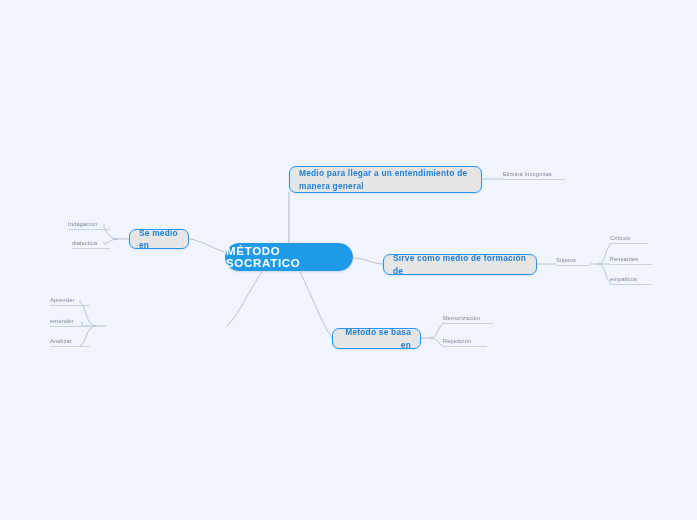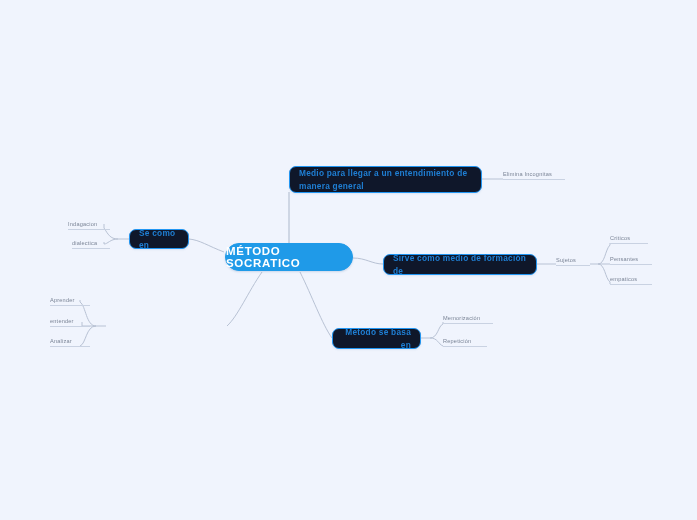--- a/index.html
+++ b/index.html
@@ -42,21 +42,21 @@
     font-size: 11.5px;
     letter-spacing: 0.7px;
     display: flex;
     align-items: center;
     justify-content: center;
     box-shadow: 0 1px 2px rgba(40,90,150,0.18);
   }
 
   
   .branch {
-    background: #0f172a;
+    background: #e5e5e5;
     border: 1.5px solid #2196f3;
     border-radius: 7px;
     color: #1f7fd4;
     font-weight: bold;
     font-size: 8.3px;
     letter-spacing: 0.25px;
     display: flex;
     align-items: center;
     padding: 4px 9px;
     line-height: 1.45;
@@ -127,21 +127,21 @@
   </div>
 
   <div class="node branch multiline" style="left:289px; top:166px; width:193px; height:27px;">
     <span>Medio para llegar a un entendimiento de manera general</span>
   </div>
   <div class="node leaf align-left" style="left:503px; top:168px; width:62px; height:12px;">
     <span>Elimina Incognitas</span>
   </div>
 
   <div class="node branch" style="left:129px; top:229px; width:60px; height:20px;">
-    <span>Se como en</span>
+    <span>Se medio en</span>
   </div>
   <div class="node leaf align-left" style="left:68px; top:219px; width:42px; height:11px;">
     <span>Indagacion</span>
   </div>
   <div class="node leaf align-left" style="left:72px; top:238px; width:38px; height:11px;">
     <span>dialectica</span>
   </div>
 
   <div class="node branch" style="left:383px; top:254px; width:154px; height:21px;">
     <span>Sirve como medio de formación de</span>

